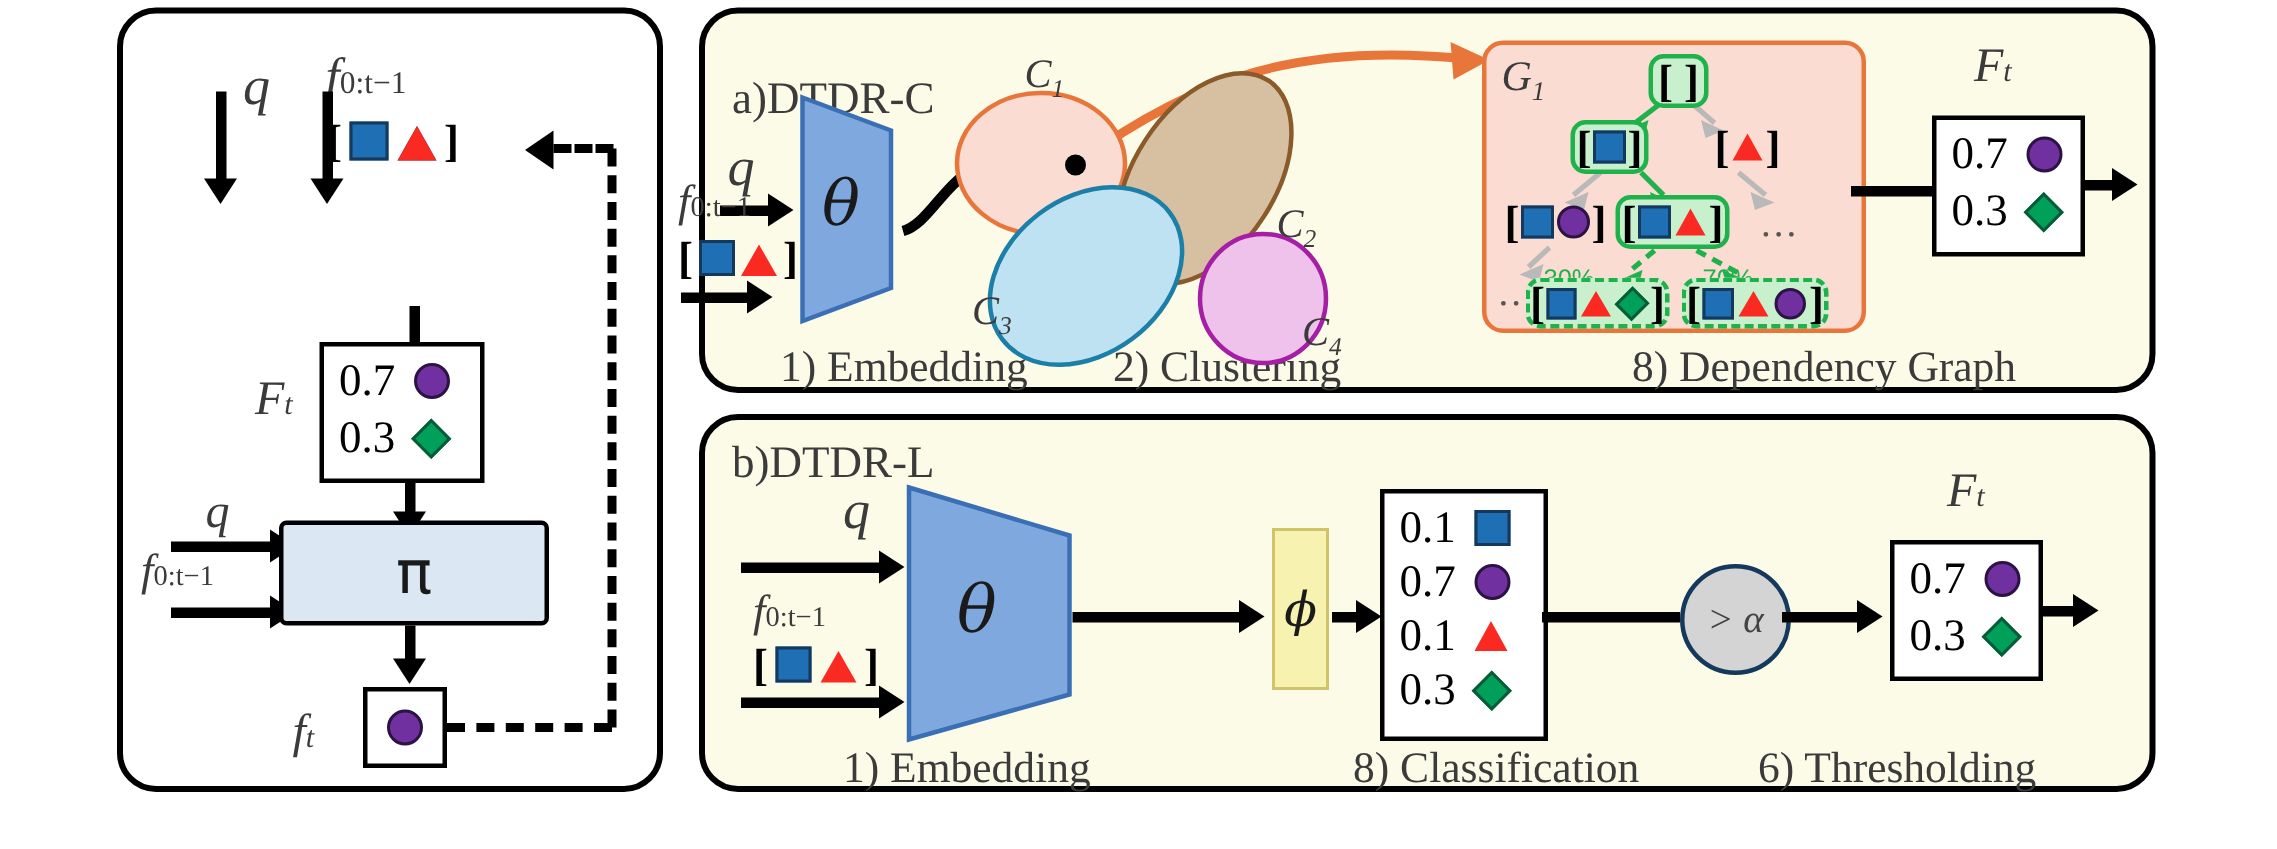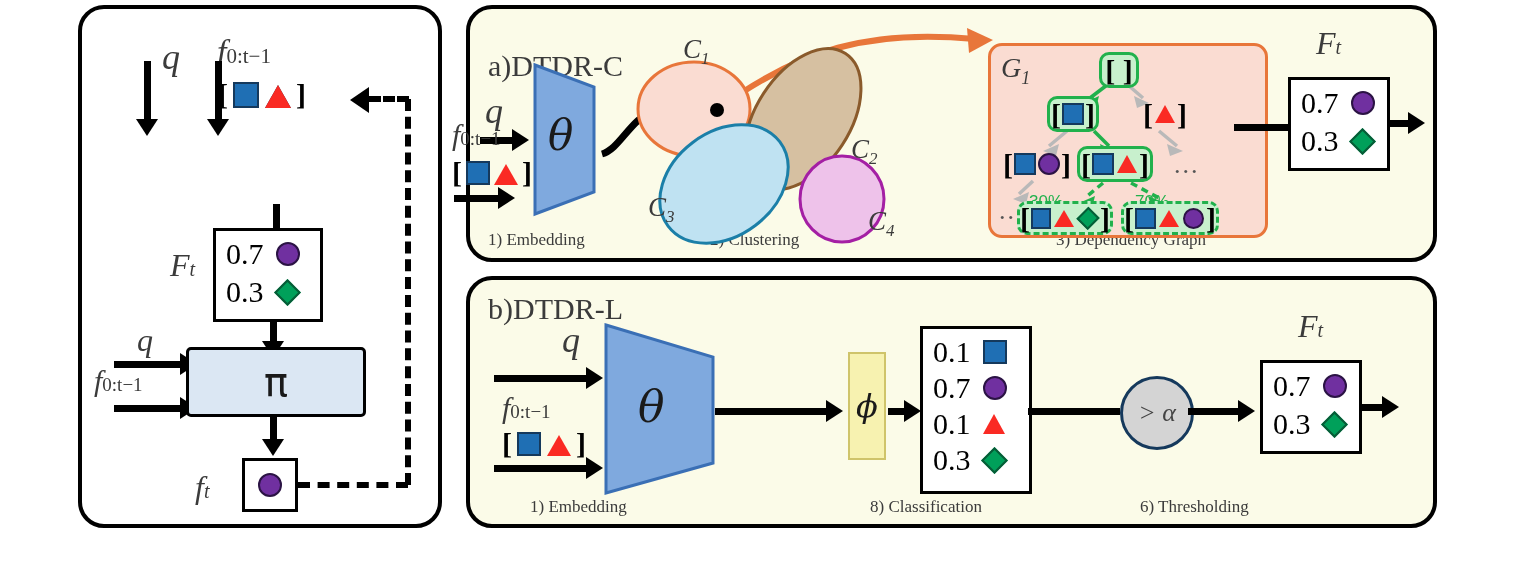--- a/index.html
+++ b/index.html
@@ -10,21 +10,21 @@
   
   .panel{position:absolute;box-sizing:border-box;border:4px solid #000;border-radius:26px;}
   #panel-left{left:78px;top:5px;width:364px;height:523px;background:#ffffff;}
   #panel-a{left:466px;top:5px;width:971px;height:257px;background:#fbfbe8;}
   #panel-b{left:466px;top:276px;width:971px;height:252px;background:#fbfbe8;}
 
   .lbl{position:absolute;color:#3b3b3b;white-space:nowrap;line-height:1;}
   .ital{font-style:italic;}
 
   
-  .steplabel{font-size:17px;color:#3b3b3b;}
+  .steplabel{font-size:29px;color:#3b3b3b;margin-left:32px;}
   .panelname{font-size:30px;color:#3b3b3b;}
 
   
   .box{position:absolute;box-sizing:border-box;border:3px solid #000;background:#fff;}
   .boxcream{background:#fbfbe8;}
   .boxblue{background:#dbe7f3;border-radius:5px;}
 
   
   .hline{position:absolute;background:#000;height:7px;}
   .vline{position:absolute;background:#000;width:7px;}
@@ -141,21 +141,21 @@
     <div class="ahead-l" style="left:268px;top:78px;"></div>
     <div class="hline" style="left:287px;top:87px;width:40px;height:6px;background:transparent;border-top:6px dashed #000;"></div>
 
   </div>
 
   <div class="panel" id="panel-a">
     <div class="lbl panelname" style="left:18px;top:14px;margin-top:28px;">a)DTDR-C</div>
 
     <div class="lbl steplabel" style="left:18px;top:222px;">1) Embedding</div>
     <div class="lbl steplabel" style="left:240px;top:222px;">2) Clustering</div>
-    <div class="lbl steplabel" style="left:586px;top:222px;">3) Dependency Graph</div>
+    <div class="lbl steplabel" style="left:586px;top:222px;">8) Dependency Graph</div>
 
     <div class="lbl ital" style="left:15px;top:84px;font-size:36px;">q</div>
     <div class="hline" style="left:10px;top:128px;width:35px;"></div>
     <div class="ahead-r" style="left:42px;top:120px;"></div>
 
     <svg width="971" height="257">
       <polygon points="65,56 124,78 124,183 65,205" fill="#7fa9de" stroke="#3a6fb5" stroke-width="3"></polygon>
 
       <path d="M132,145 C150,140 160,110 185,101" fill="none" stroke="#000" stroke-width="7"></path>
       <polygon points="203,96 176,90 182,114" fill="#000"></polygon>
@@ -190,21 +190,21 @@
     </div>
     <div class="lbl" style="left:-18px;top:150px;">
       <span class="brk">[</span>
       <span class="sq" style="width:20px;height:20px;vertical-align:-2px;"></span>
       <span class="tri" style="border-left:12px solid transparent;border-right:12px solid transparent;border-bottom:21px solid #fa2a23;vertical-align:-2px;"></span>
       <span class="brk">]</span>
     </div>
     <div class="hline" style="left:-16px;top:186px;width:48px;"></div>
     <div class="ahead-r" style="left:28px;top:178px;"></div>
 
-    <div id="g1box" style="left:518px;top:18px;width:280px;height:195px;margin-top:16px;">
+    <div id="g1box" style="left:518px;top:18px;width:256px;height:195px;">
       <div class="lbl ital" style="left:10px;top:8px;font-size:28px;">
         <span>G</span><sub style="font-size:18px;">1</sub>
       </div>
 
       <svg width="246" height="195">
 
         <path d="M116,39 L99,52" stroke="#21b14c" stroke-width="3.5" fill="none"></path>
         <polygon points="93,57 108,50 105,62" fill="#21b14c"></polygon>
 
         <path d="M137,39 L152,52" stroke="#b9b9b9" stroke-width="3.5" fill="none"></path>

